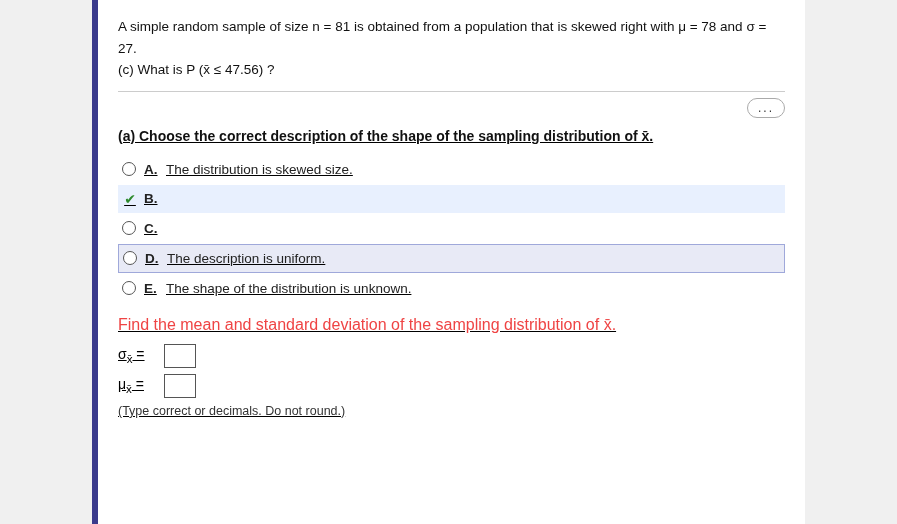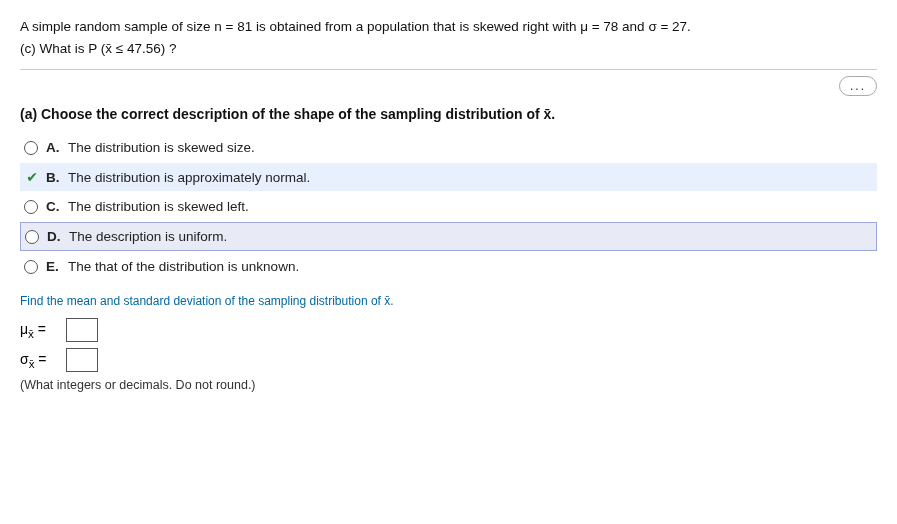--- a/index.html
+++ b/index.html
@@ -6,25 +6,25 @@
     body {
       font-family: Arial, sans-serif;
       font-size: 14px;
       background: #f0f0f0;
       display: flex;
       justify-content: center;
       align-items: center;
       min-height: 100vh;
     }
     .page {
-      width: 897px;
+      width: 713px;
       min-height: 524px;
       background: #ffffff;
       display: flex;
-      flex-direction: column;
+      flex-direction: row;
     }
     .left-bar {
       width: 6px;
       background: #3a3a8c;
       flex-shrink: 0;
     }
     .content {
       flex: 1;
       padding: 16px 20px;
     }
@@ -49,20 +49,21 @@
       border-radius: 10px;
       padding: 2px 10px;
       font-size: 12px;
       background: #fff;
       color: #333;
       cursor: pointer;
       letter-spacing: 2px;
     }
     .answer-section {
       margin-top: 5px;
+      text-decoration: underline;
     }
     .answer-section .part-title {
       font-size: 14px;
       font-weight: bold;
       margin-bottom: 12px;
       color: #111;
     }
     .options-list {
       list-style: none;
       margin-bottom: 14px;
@@ -105,23 +106,23 @@
       display: flex;
       align-items: center;
       justify-content: center;
     }
     .option-letter {
       font-weight: bold;
       margin-right: 6px;
       min-width: 16px;
     }
     .find-text {
-      font-size: 12px;
+      font-size: 16px;
       margin-bottom: 10px;
-      color: #0369a1;
+      color: #ef4444;
     }
     .formula-row {
       display: flex;
       align-items: center;
       margin-bottom: 6px;
     }
     .formula-label {
       font-size: 14px;
       margin-right: 6px;
       min-width: 40px;
@@ -162,52 +163,50 @@
 
         <li>
           <div class="radio-circle"></div>
           <span class="option-letter">A.</span>
           <span>The distribution is skewed size.</span>
         </li>
 
         <li class="selected-highlight">
           <div class="checkmark-icon">✔</div>
           <span class="option-letter">B.</span>
-          <span>The distribution is approximately normal.</span>
         </li>
 
         <li>
           <div class="radio-circle"></div>
           <span class="option-letter">C.</span>
-          <span>The distribution is skewed left.</span>
         </li>
 
         <li class="focused-highlight">
           <div class="radio-circle"></div>
           <span class="option-letter">D.</span>
           <span>The description is uniform.</span>
         </li>
 
         <li>
           <div class="radio-circle"></div>
           <span class="option-letter">E.</span>
-          <span>The that of the distribution is unknown.</span>
+          <span>The shape of the distribution is unknown.</span>
         </li>
 
       </ul>
 
       <div class="find-text">Find the mean and standard deviation of the sampling distribution of x̄.</div>
+
+      <div class="formula-row">
+        <span class="formula-label">σ<sub>x̄</sub> =</span>
+        <input class="input-box" type="text" value="" style="">
+      </div>
 
       <div class="formula-row">
         <span class="formula-label">μ<sub>x̄</sub> =</span>
         <input class="input-box" type="text" value="" style="">
       </div>
 
-      <div class="formula-row">
-        <span class="formula-label">σ<sub>x̄</sub> =</span>
-        <input class="input-box" type="text" value="" style="">
-      </div>
-
-      <div class="note-text">(What integers or decimals. Do not round.)</div>
+      <div class="note-text">(Type correct or decimals. Do not round.)</div>
 
     </div>
   </div>
 </div>
 
 </body></html>

